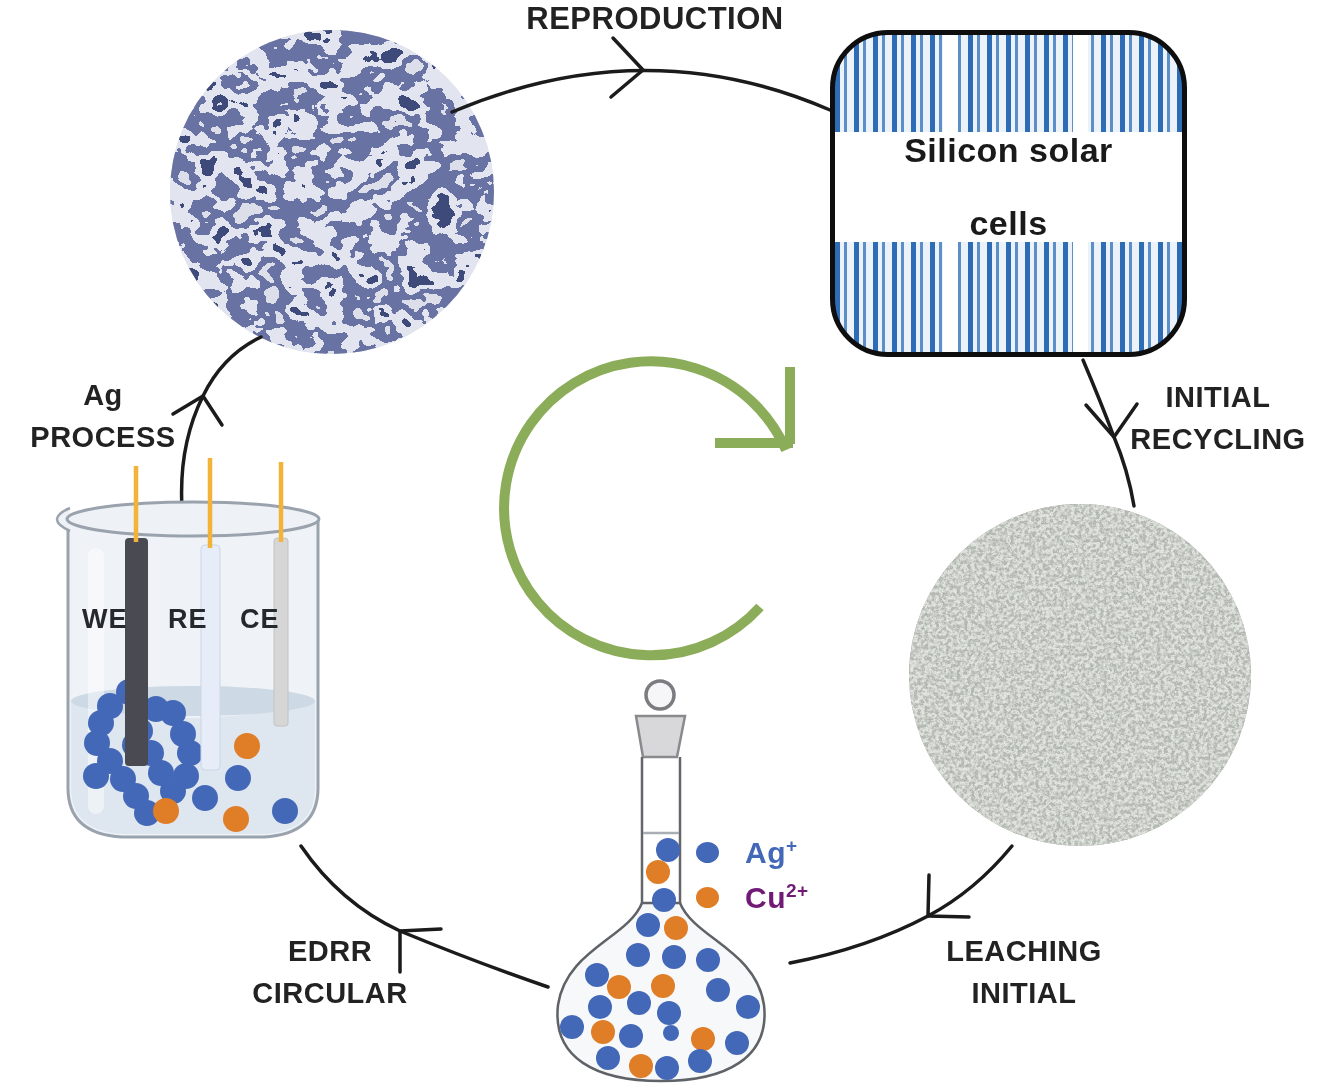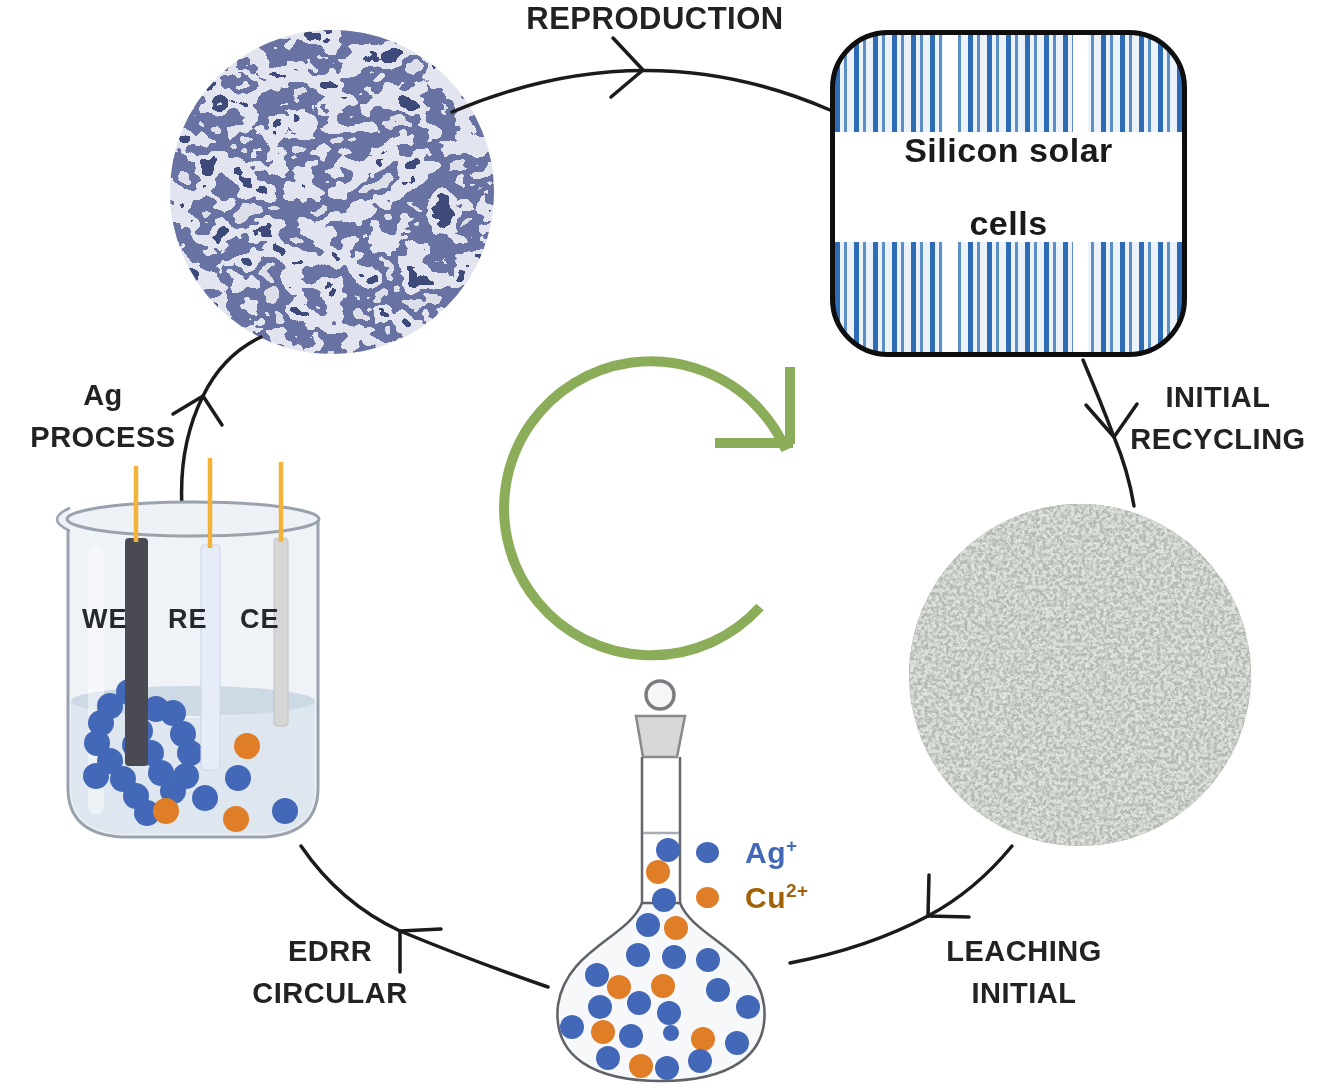--- a/index.html
+++ b/index.html
@@ -212,17 +212,17 @@
     <span class="cap-line">PROCESS</span>
   </div>
 
   <div id="flask-legend">
     <div class="legend-row">
       <span class="legend-dot" id="legend-dot-ag" style="background: rgb(68, 104, 184);"></span>
       <span class="legend-text" id="legend-text-ag" style="color: rgb(68, 104, 184);"><span>Ag</span><sup>+</sup></span>
     </div>
     <div class="legend-row">
       <span class="legend-dot" id="legend-dot-cu" style="background: rgb(224, 125, 39);"></span>
-      <span class="legend-text" id="legend-text-cu" style="color: #a16207; text-align: right;"><span>Cu</span><sup>2+</sup></span>
+      <span class="legend-text" id="legend-text-cu" style="color: #701a75; text-align: right;"><span>Cu</span><sup>2+</sup></span>
     </div>
   </div>
 
 </div>
 
 </body></html>

